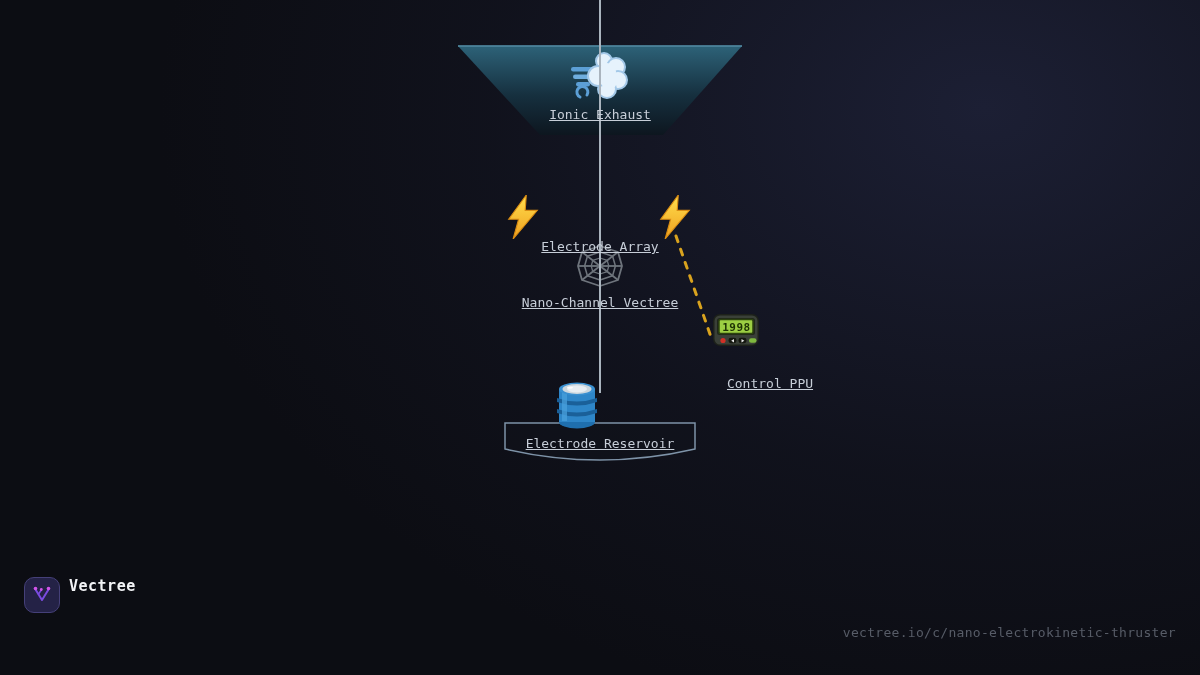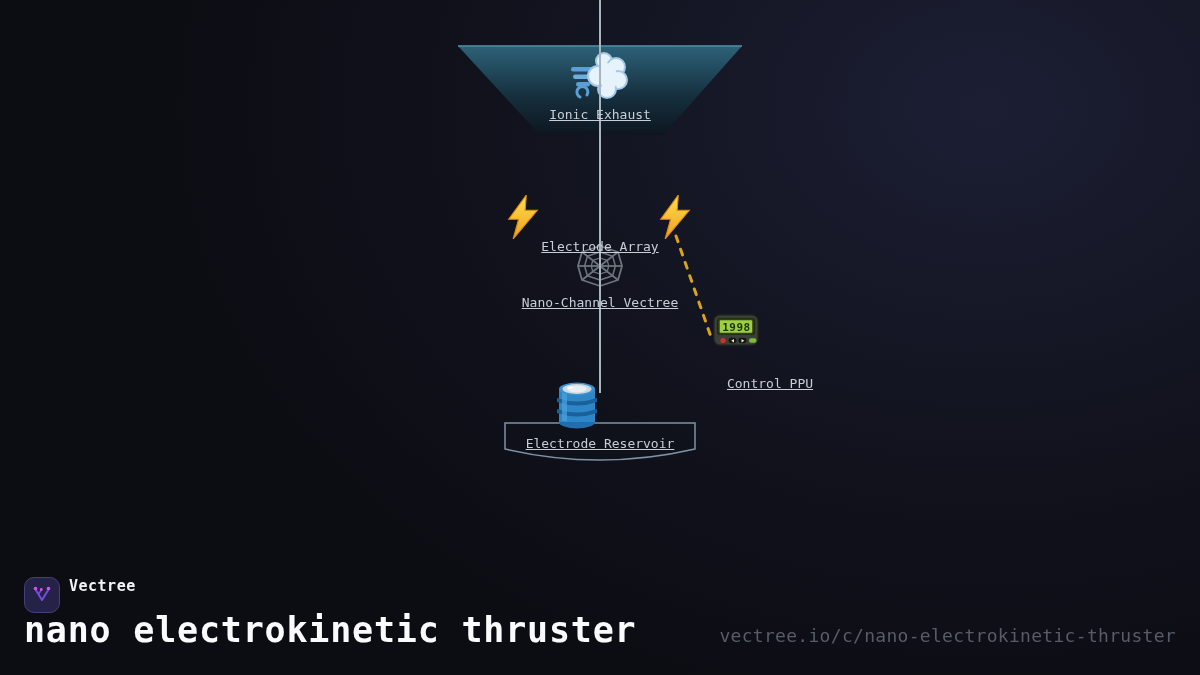--- a/index.html
+++ b/index.html
@@ -24,21 +24,21 @@
     width:34px;height:34px;border-radius:10px;background:#242246;
     border:1px solid #454079;display:flex;align-items:center;justify-content:center;
   }
   .brand-name{margin-left:9px;color:#f2f3f6;font-size:15px;font-weight:bold;letter-spacing:0.5px;}
   .page-title{
     position:absolute;left:24px;top:610px;z-index:8;
     color:#fbfbfd;font-size:35px;font-weight:bold;letter-spacing:0.8px;white-space:nowrap;
   }
   .page-url{
     position:absolute;right:24px;top:625px;z-index:8;
-    color:#575c67;font-size:18px;letter-spacing:0.3px;white-space:nowrap;
+    color:#575c67;font-size:13px;letter-spacing:0.3px;white-space:nowrap;
   }
   svg{display:block;}
 </style>
 </head>
 <body>
 
 <div class="canvas">
 
   <svg class="layer" style="z-index:1" width="1200" height="675" viewBox="0 0 1200 675">
     <defs>
@@ -159,16 +159,15 @@
         <path d="M4.5,5.5 L11,16 L17.5,5.5" fill="none" stroke="#7a4be0" stroke-width="2" stroke-linecap="round" stroke-linejoin="round"></path>
         <path d="M7.5,10 L10,6.5" fill="none" stroke="#7a4be0" stroke-width="1.6" stroke-linecap="round"></path>
         <circle cx="4.5" cy="4.5" r="1.8" fill="#d255ea"></circle>
         <circle cx="17.5" cy="4.5" r="1.8" fill="#d255ea"></circle>
         <circle cx="10.3" cy="5.5" r="1.4" fill="#d255ea"></circle>
       </svg>
     </div>
     <div class="brand-name">Vectree</div>
   </div>
 
-  <div class="page-title">nano electrokinetic thruster</div>
   <div class="page-url">vectree.io/c/nano-electrokinetic-thruster</div>
 
 </div>
 
 </body></html>

